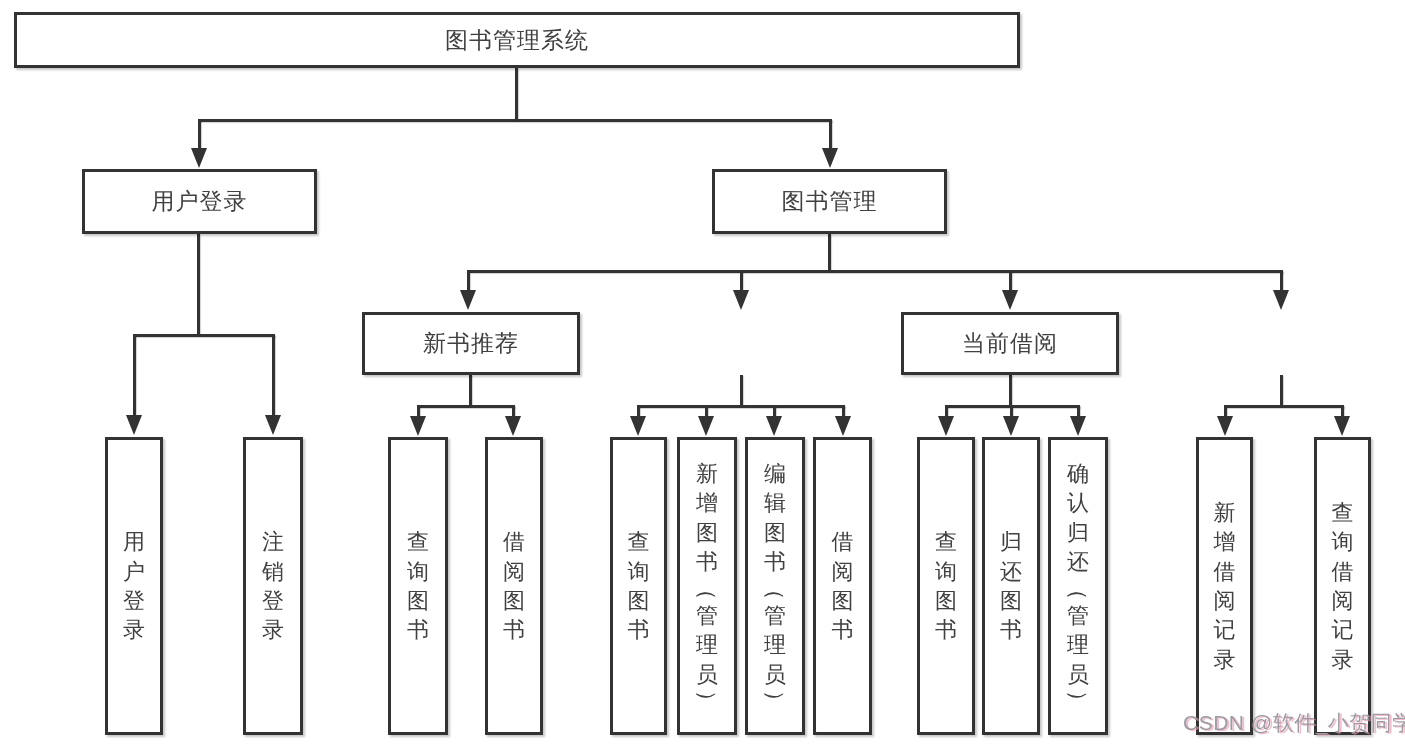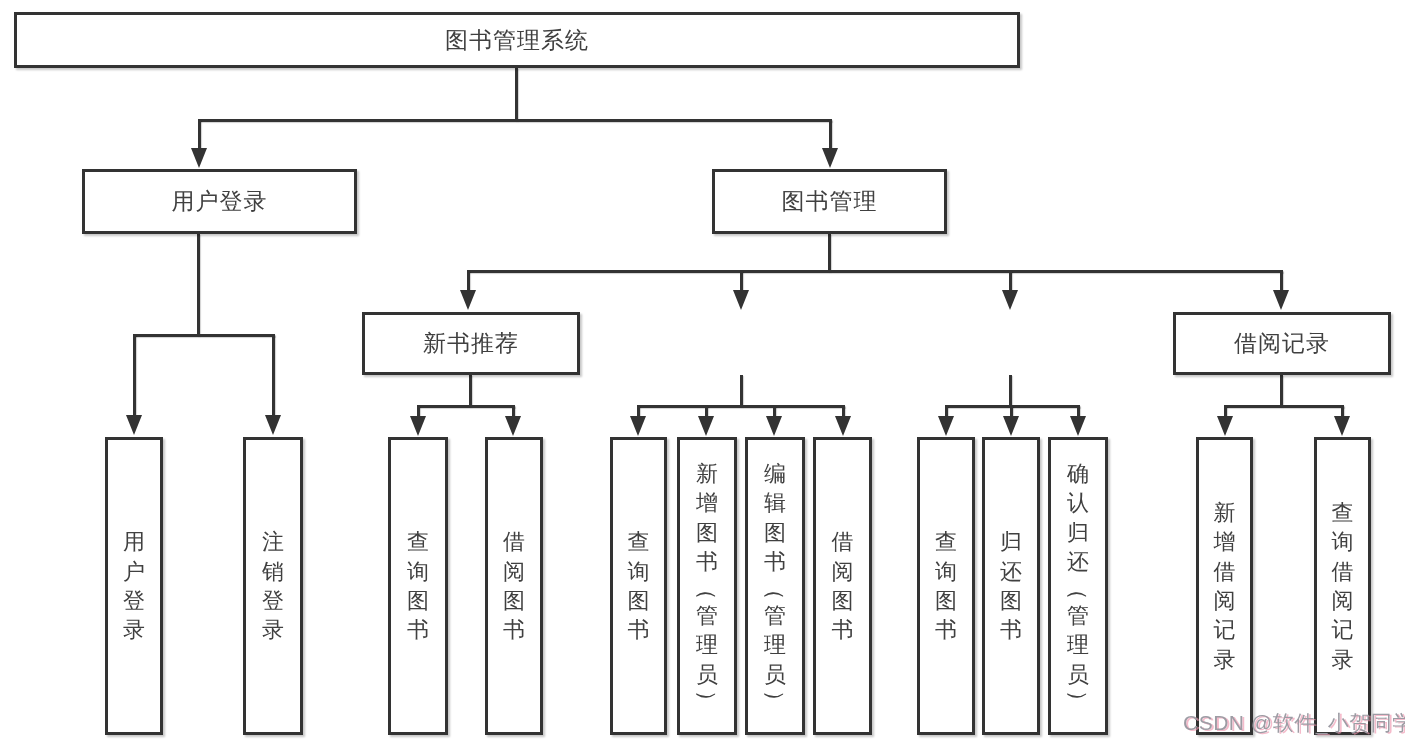--- a/index.html
+++ b/index.html
@@ -31,32 +31,32 @@
 </style>
 </head>
 <body>
 
 <div id="stage">
 
   <div class="box" style="left:14px;top:12px;width:1006px;height:56px;">
     <span>图书管理系统</span>
   </div>
 
-  <div class="box" style="left:82px;top:169px;width:275px;height:65px;text-align:center;">
+  <div class="box" style="left:82px;top:169px;width:235px;height:65px;text-align:center;">
     <span>用户登录</span>
   </div>
   <div class="box" style="left:362px;top:312px;width:218px;height:63px;">
     <span>新书推荐</span>
   </div>
 
   <div class="box" style="left:712px;top:169px;width:235px;height:65px;">
     <span>图书管理</span>
   </div>
-  <div class="box" style="left:1173px;top:312px;width:218px;height:63px;">
-    <span>借阅记录</span>
+  <div class="box" style="left:901px;top:312px;width:218px;height:63px;">
+    <span>当前借阅</span>
   </div>
 
   <div class="box vbox" style="left:105px;top:437px;width:58px;height:298px;">
       <span class="vchar">用</span>
       <span class="vchar">户</span>
       <span class="vchar">登</span>
       <span class="vchar">录</span>
     </div>
   <div class="box vbox" style="left:243px;top:437px;width:60px;height:298px;">
       <span class="vchar">注</span>

